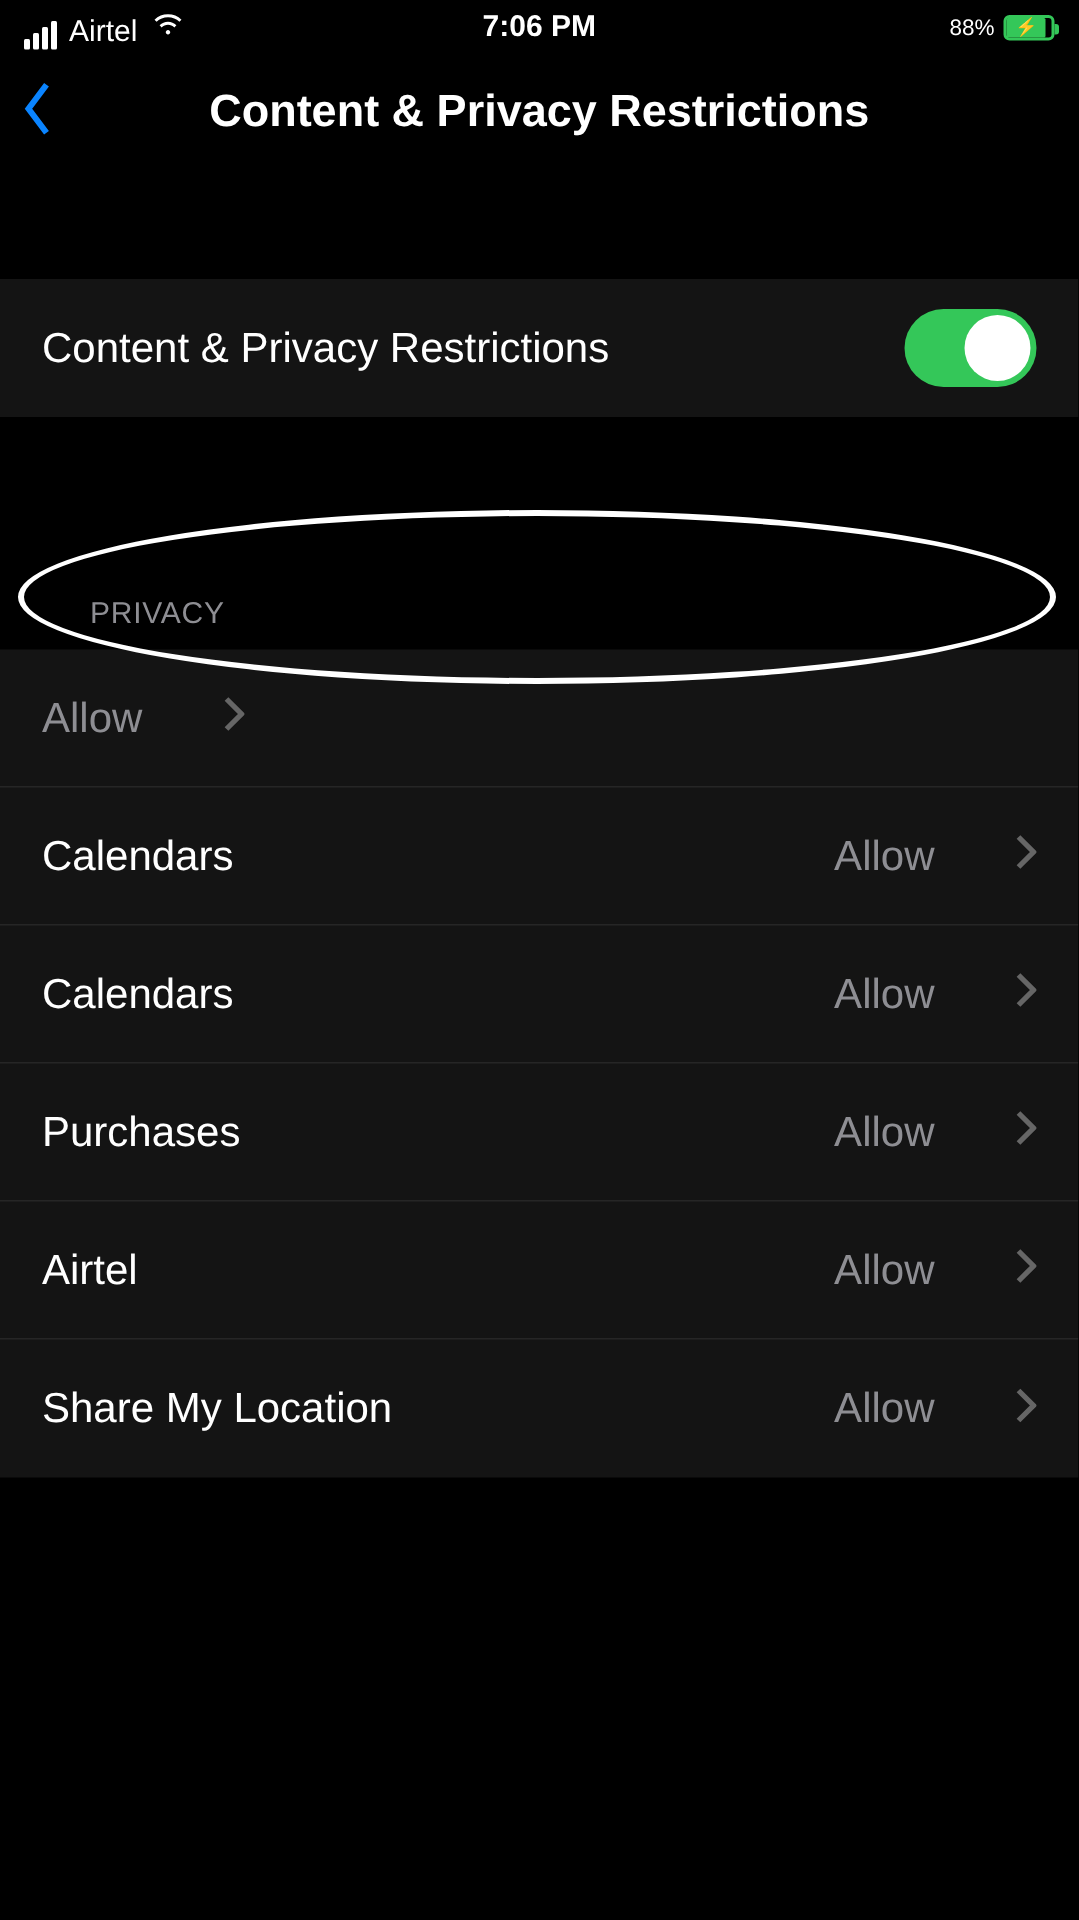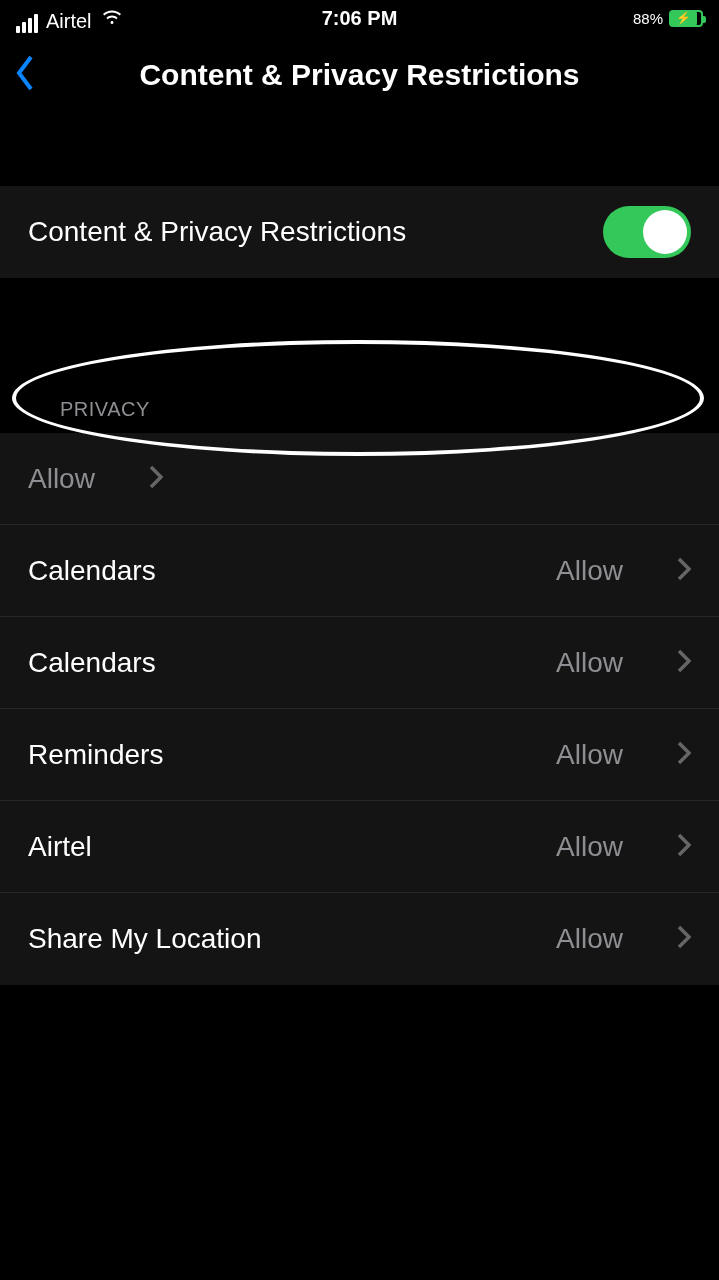--- a/index.html
+++ b/index.html
@@ -133,21 +133,21 @@
     <div class="row">
       <span class="row-label">Calendars</span>
       <span class="row-right">
         <span class="row-value">Allow</span>
         <span class="chevron"><svg viewBox="0 0 14 24">
               <polyline points="2,2 12,12 2,22"></polyline>
             </svg></span>
       </span>
     </div>
     <div class="row">
-      <span class="row-label">Reminders</span>
+      <span class="row-label">Purchases</span>
       <span class="row-right">
         <span class="row-value">Allow</span>
         <span class="chevron"><svg viewBox="0 0 14 24">
               <polyline points="2,2 12,12 2,22"></polyline>
             </svg></span>
       </span>
     </div>
     <div class="row">
       <span class="row-label">Airtel</span>
       <span class="row-right">

